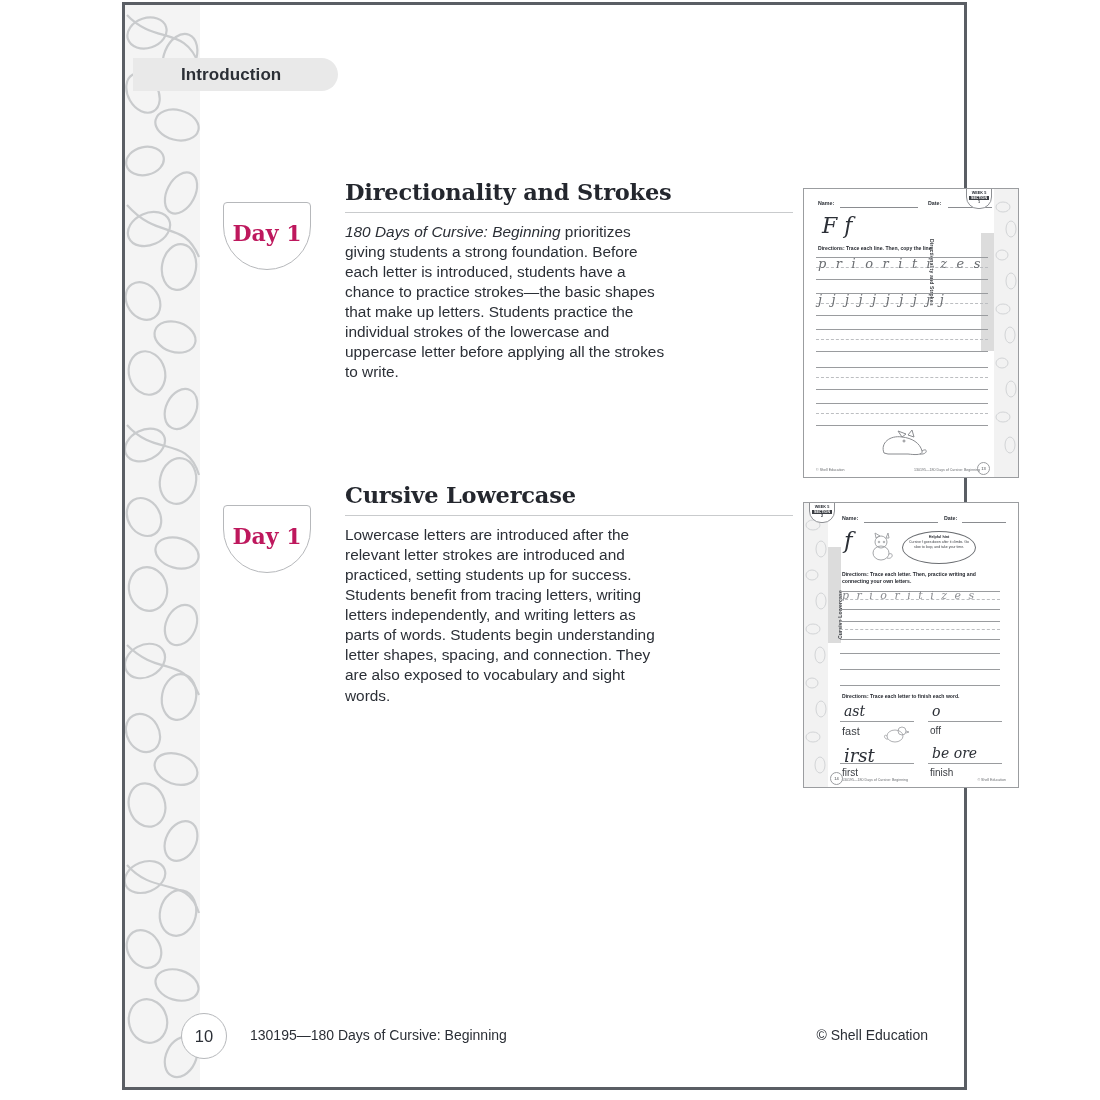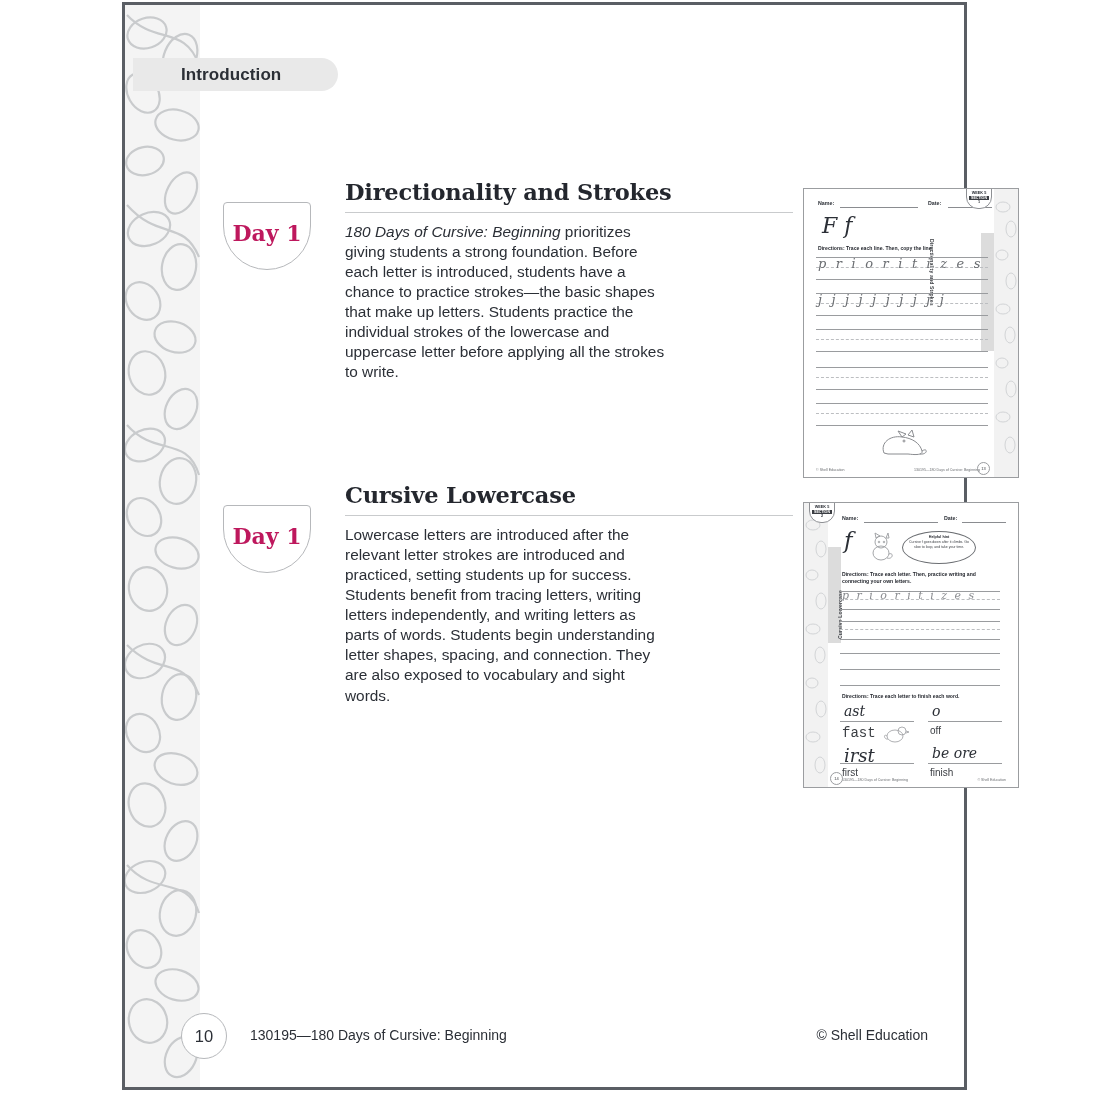--- a/index.html
+++ b/index.html
@@ -499,21 +499,21 @@
     <div class="tw-rule" style="left:36px; top:136px; width:160px;"></div>
 
     <div class="tw-rule" style="left:36px; top:150px; width:160px;"></div>
     <div class="tw-rule" style="left:36px; top:166px; width:160px;"></div>
     <div class="tw-rule" style="left:36px; top:182px; width:160px;"></div>
 
     <span class="tw-dir" style="left:38px; top:190px; width:156px;"><b>Directions: Trace each letter to finish each word.</b></span>
 
     <div class="tw-rule" style="left:36px; top:218px; width:74px;"></div>
     <span class="tw-cursive" style="left:40px; top:200px; font-size:14px;">ast</span>
-    <span class="tw-print" style="left:38px; top:222px; font-size:14px;font-family:Liberation Mono, monospace;">fast</span>
+    <span class="tw-print" style="left:38px; top:222px; font-size:11px;">fast</span>
 
     <div class="tw-rule" style="left:124px; top:218px; width:74px;"></div>
     <span class="tw-cursive" style="left:128px; top:200px; font-size:14px;">o</span>
     <span class="tw-print" style="left:126px; top:222px; font-size:10px;">off</span>
 
     <div class="tw-rule" style="left:36px; top:260px; width:74px;"></div>
     <span class="tw-cursive" style="left:40px; top:242px; font-size:18px;">irst</span>
     <span class="tw-print" style="left:38px; top:264px; font-size:10px;">first</span>
 
     <div class="tw-rule" style="left:124px; top:260px; width:74px;"></div>

